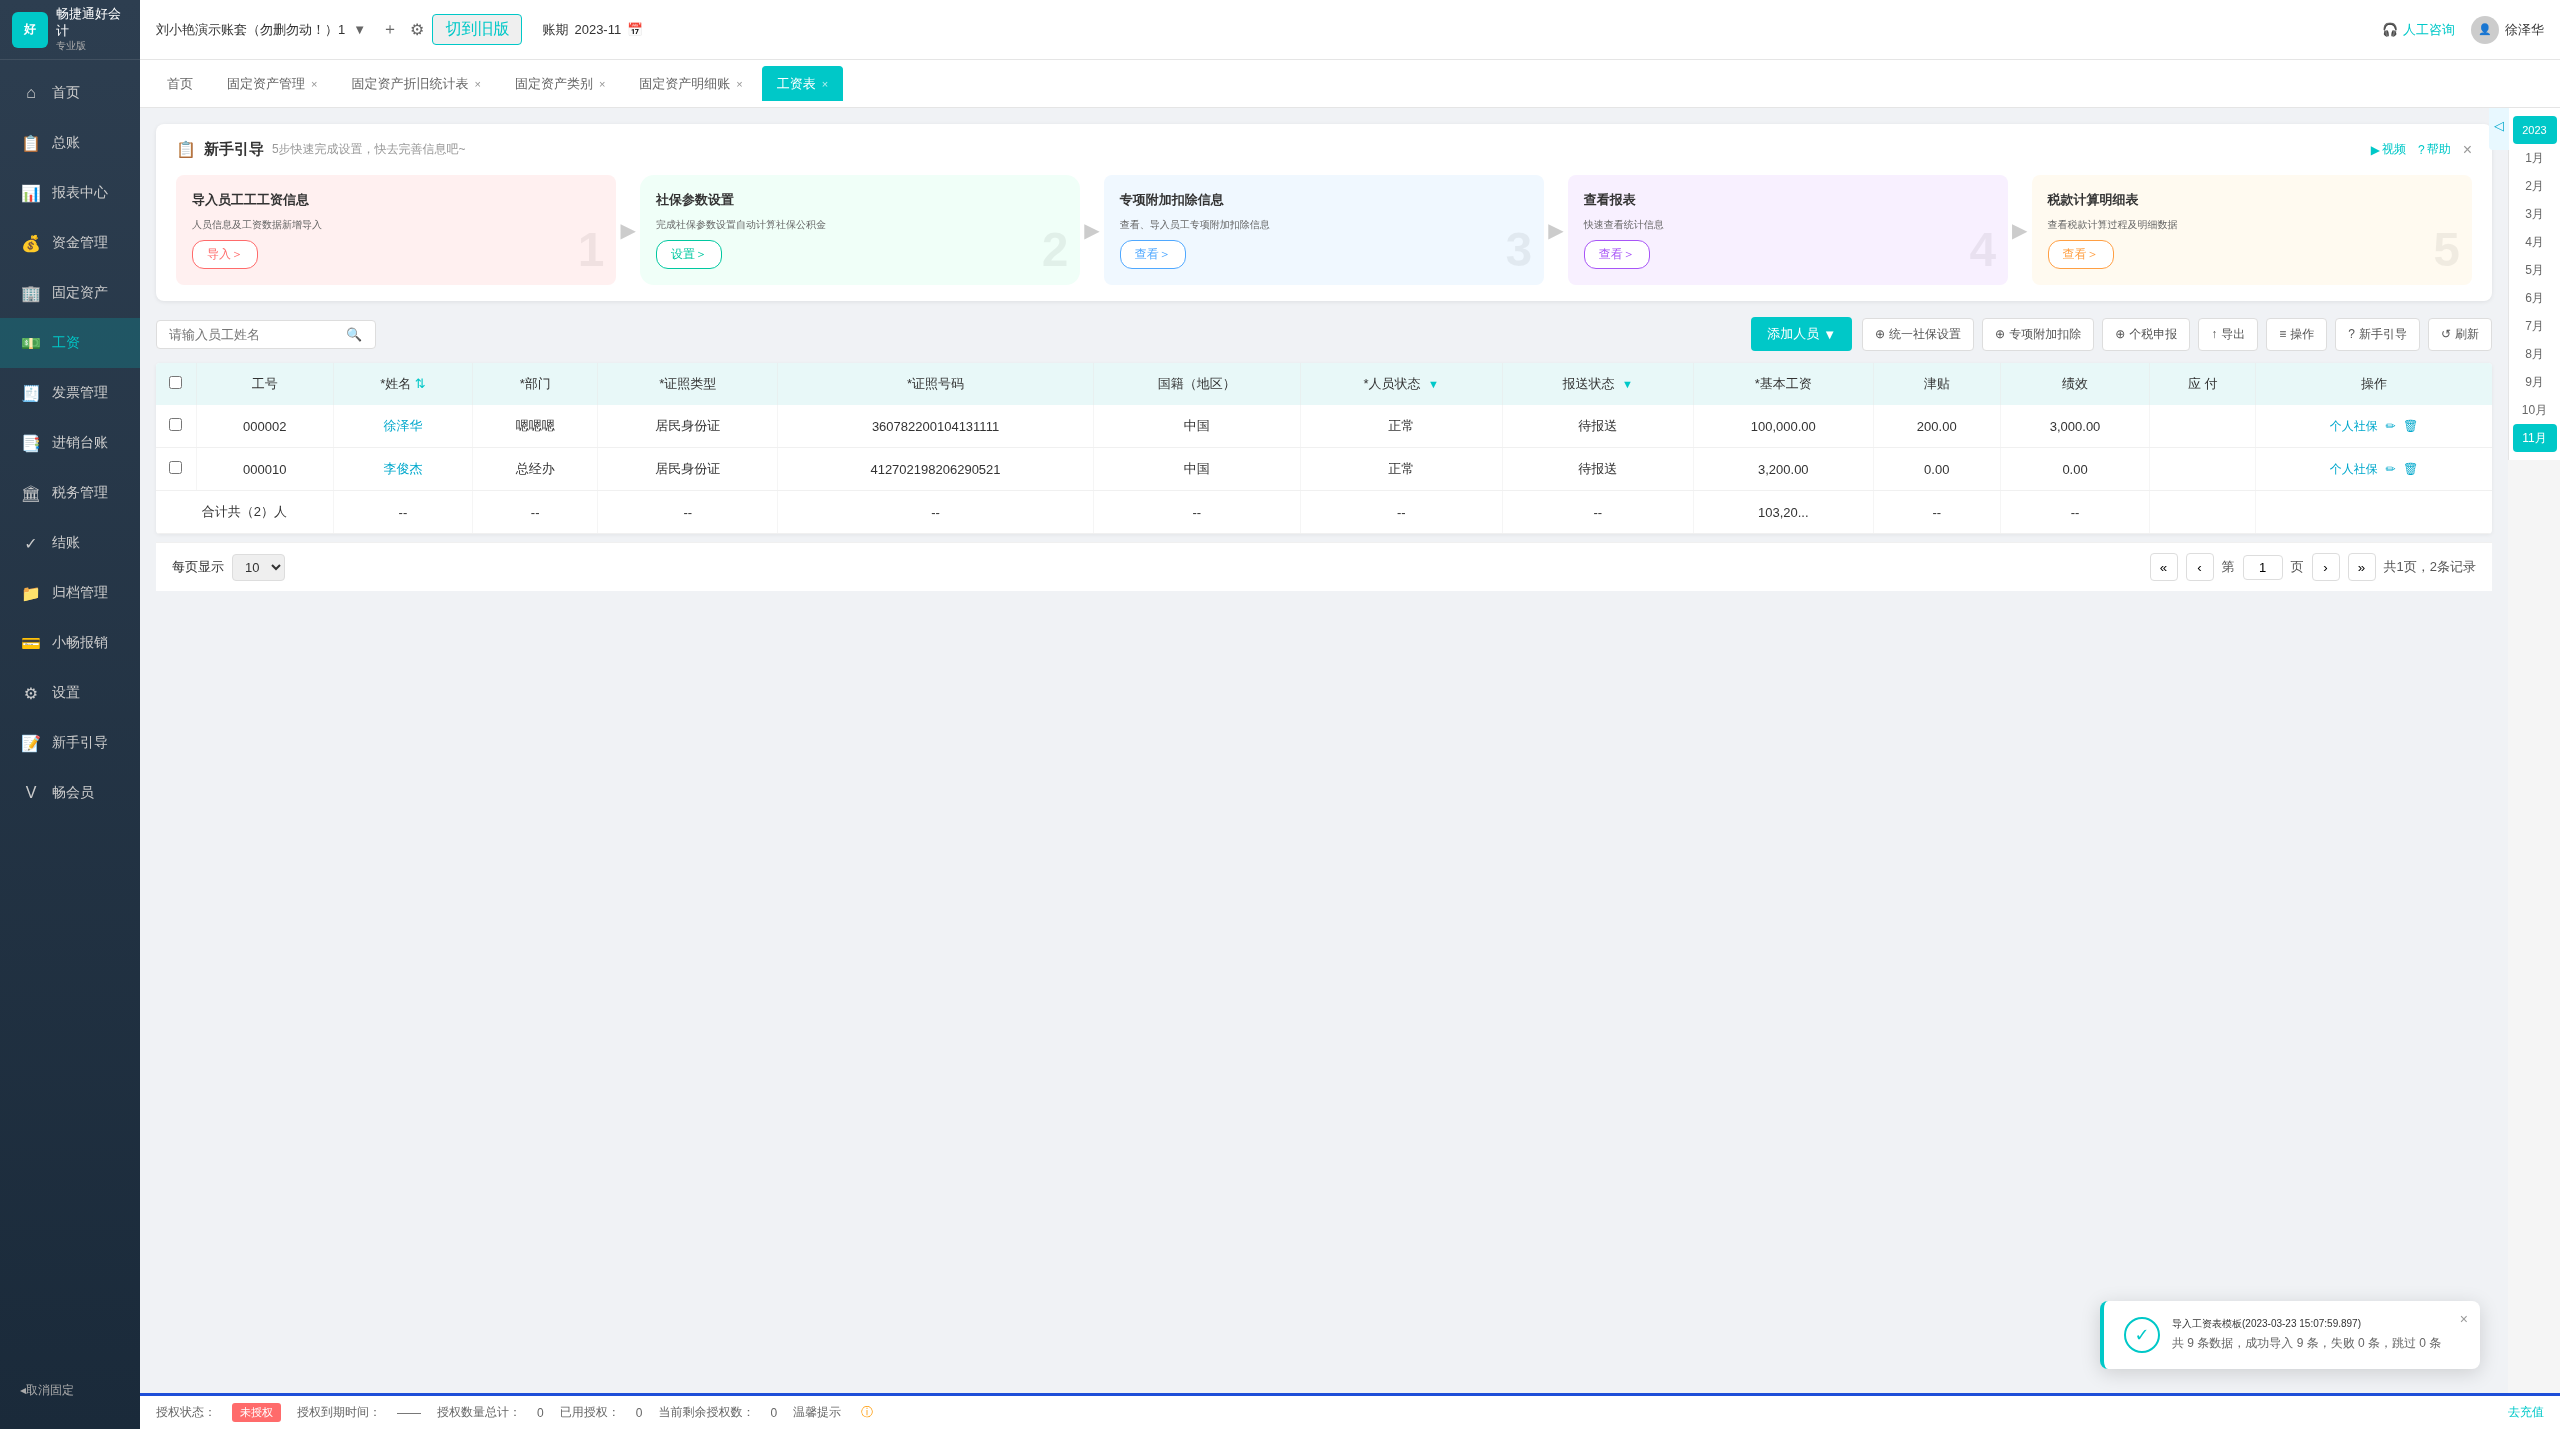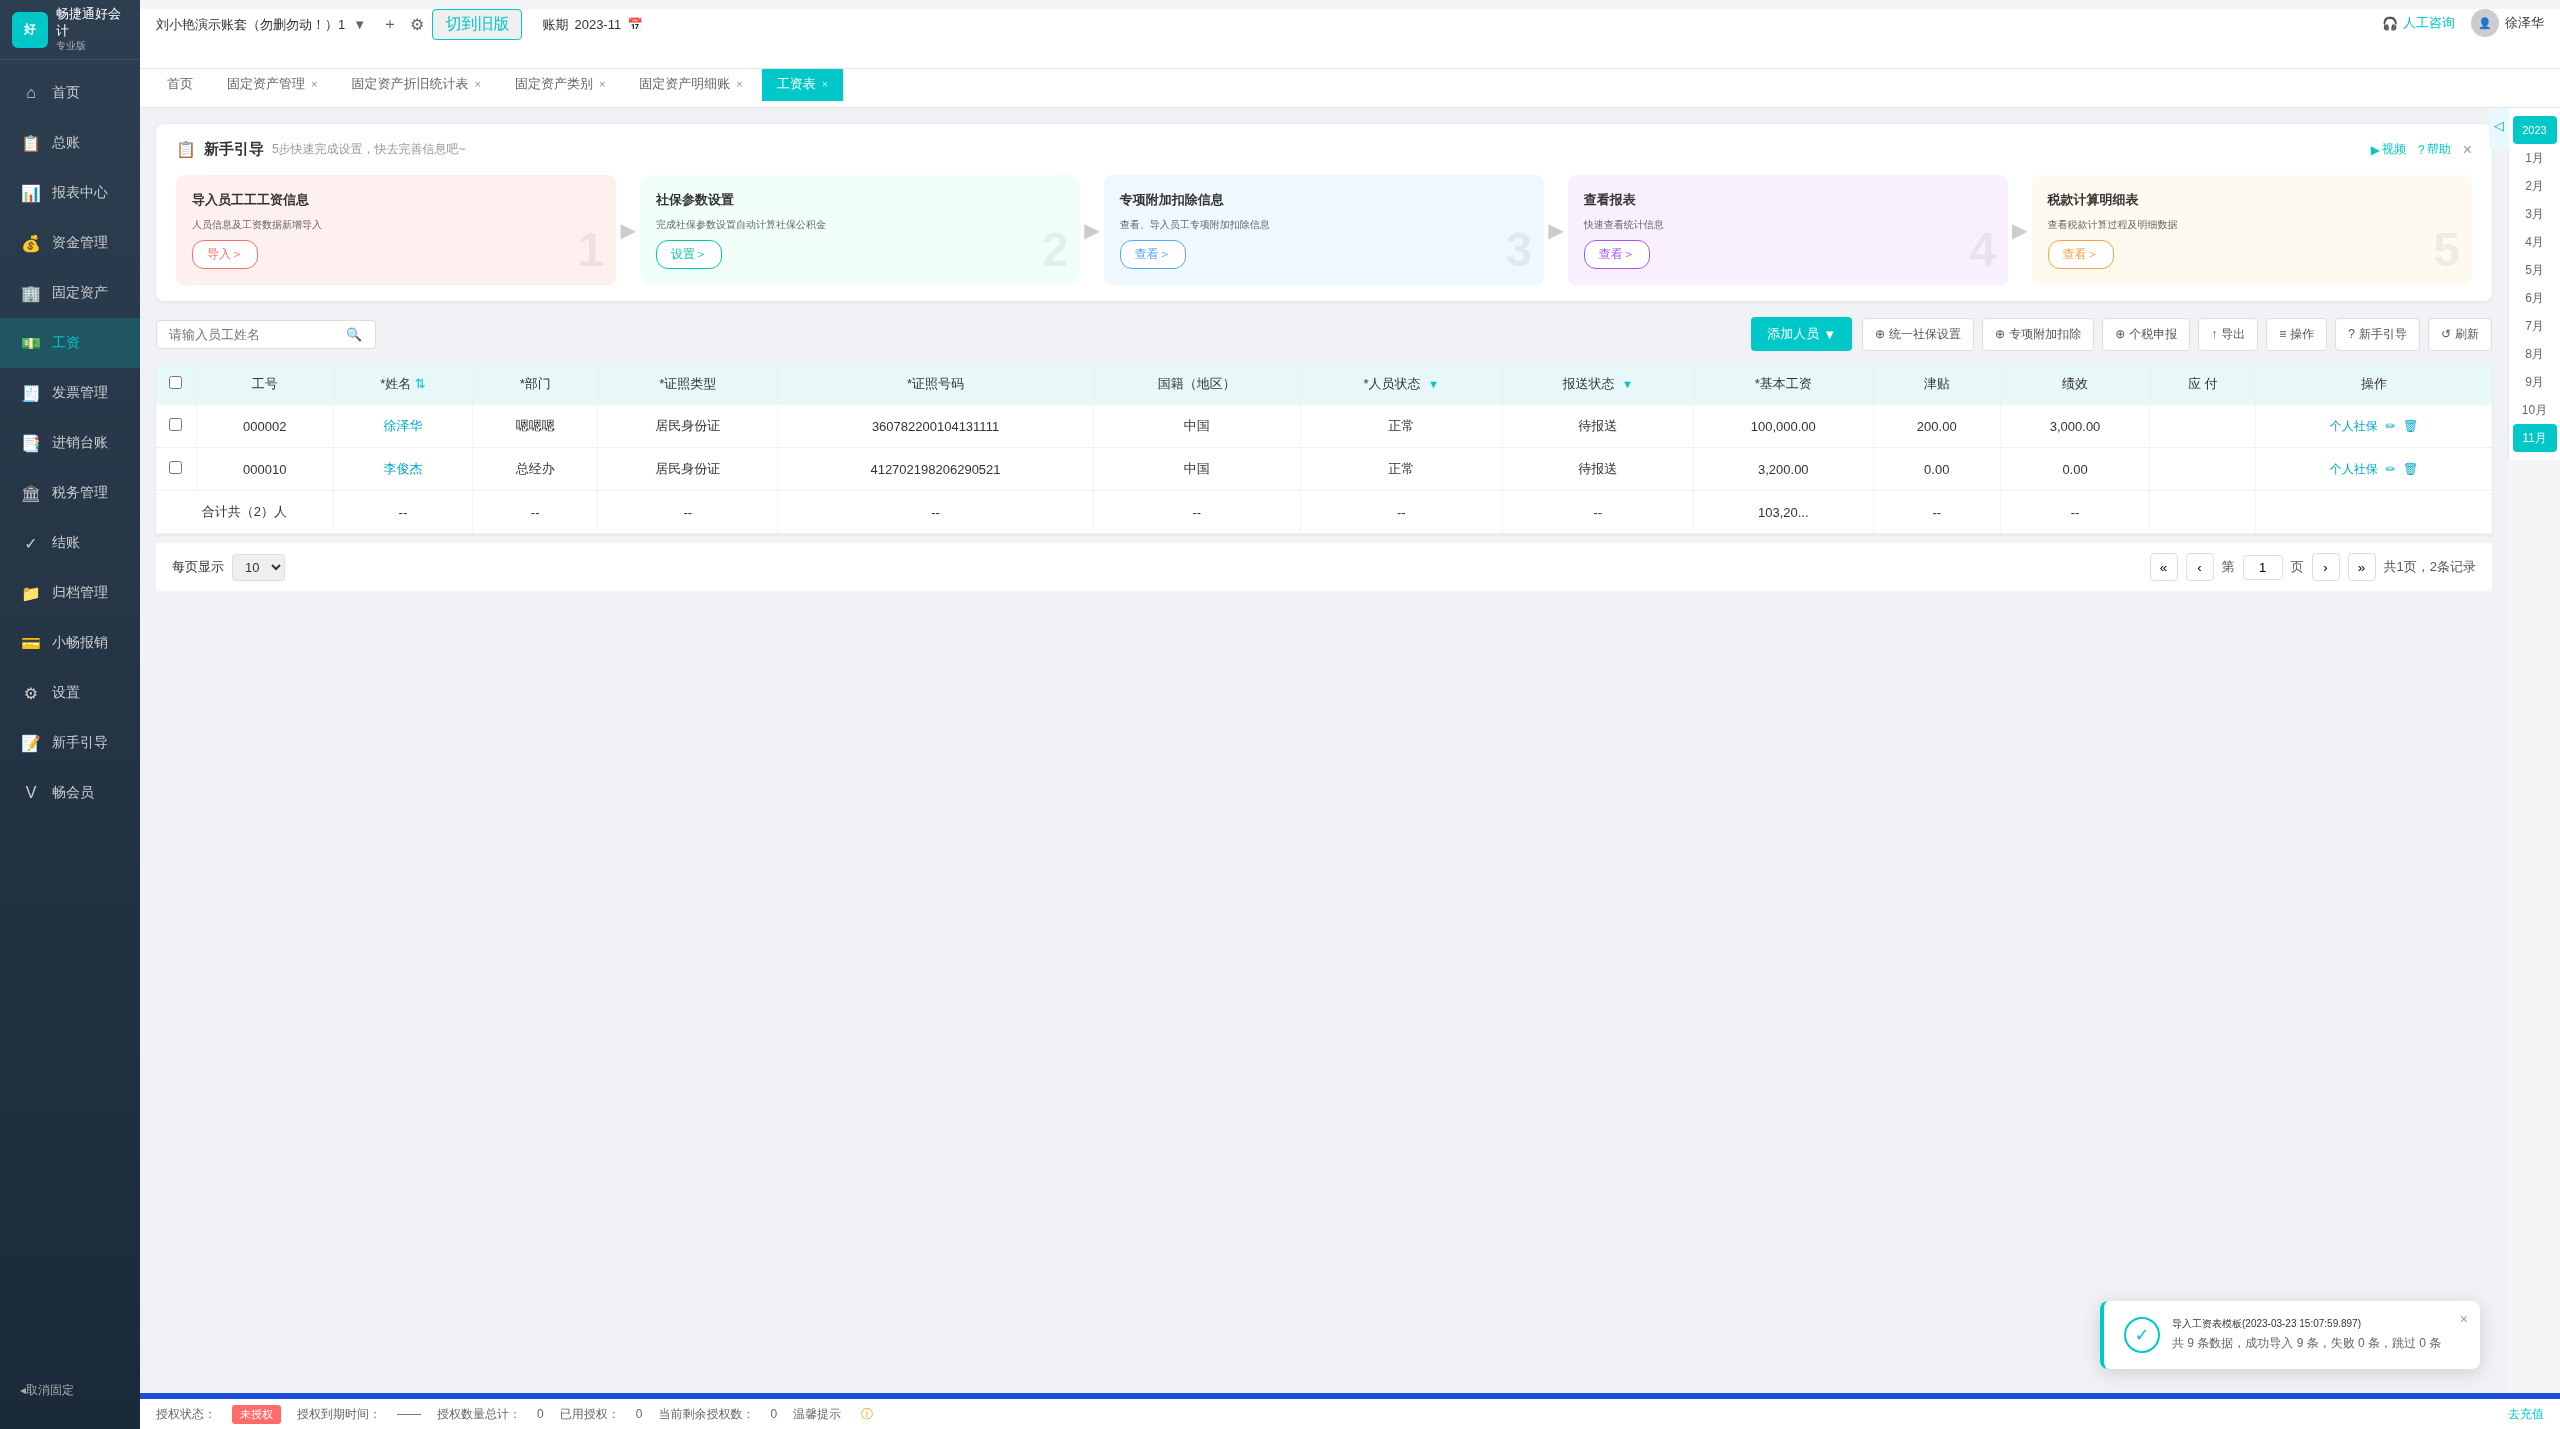--- a/index.html
+++ b/index.html
@@ -29,23 +29,23 @@
     }
     .nav-item.active { background: rgba(0,200,200,0.2); color: #00c8c8; }
     .nav-item .nav-icon { width: 22px; height: 22px; margin-right: 10px; display: flex; align-items: center; justify-content: center; font-size: 16px; }
     .sidebar-bottom {
       position: absolute; bottom: 30px; left: 0; right: 0; padding: 0 20px;
     }
     .cancel-fixed { color: #aaa; font-size: 12px; cursor: pointer; display: flex; align-items: center; gap: 4px; }
 
     
     .header {
-      position: fixed; left: 140px; top: 9px; right: 0; height: 60px;
+      position: fixed; left: 140px; top: 0; right: 0; height: 60px;
       background: #fff; border-bottom: 1px solid #e5e5e5;
-      display: flex; align-items: flex-start; padding: 0 16px; z-index: 99;
+      display: flex; align-items: center; padding: 0 16px; z-index: 99;
     }
     .header-account { display: flex; align-items: center; gap: 8px; font-size: 13px; color: #333; }
     .header-account .dropdown-btn { color: #666; cursor: pointer; }
     .header-actions { display: flex; align-items: center; gap: 12px; margin-left: 8px; }
     .header-actions .icon-btn { color: #666; cursor: pointer; font-size: 16px; }
     .version-btn {
       padding: 4px 12px; border: 1px solid #00c8c8; color: #00c8c8;
       border-radius: 4px; font-size: 16px; cursor: pointer;
     }
     .period-info { display: flex; align-items: center; gap: 6px; margin-left: 12px; color: #333; font-size: 13px; }
@@ -166,21 +166,21 @@
       padding: 4px; font-size: 13px;
     }
     .per-page-select {
       border: 1px solid #ddd; border-radius: 4px; padding: 4px 8px;
       font-size: 13px; color: #333;
     }
 
     
     .status-bar {
       position: fixed; bottom: 0; left: 140px; right: 0; height: 36px;
-      background: #fff; border-top: 6px solid #1d4ed8;
+      background: #fff; border-top: 3px solid #1d4ed8;
       display: flex; align-items: center; padding: 0 16px; gap: 16px;
       font-size: 12px; color: #666;
     }
     .status-tag {
       background: #ff6b6b; color: #fff; padding: 2px 8px;
       border-radius: 3px; font-size: 11px;
     }
     .status-link { color: #00c8c8; cursor: pointer; }
     .warning-dot { color: #ff9800; margin-left: 4px; }
 

